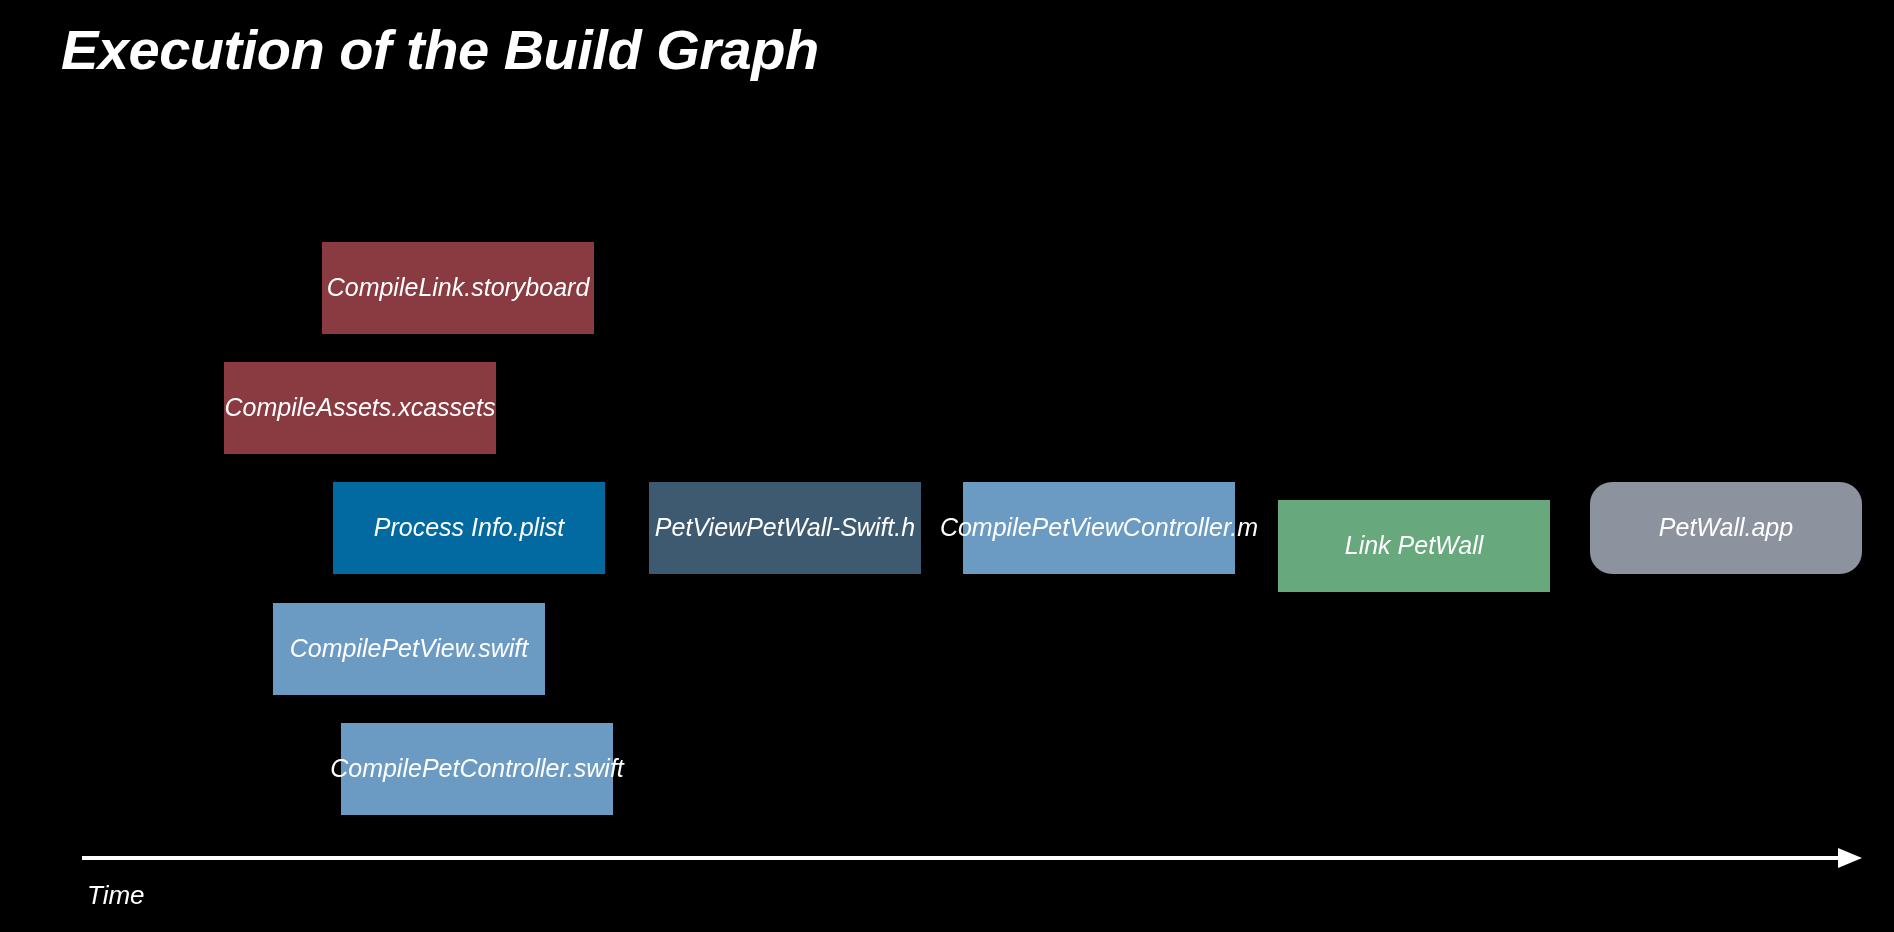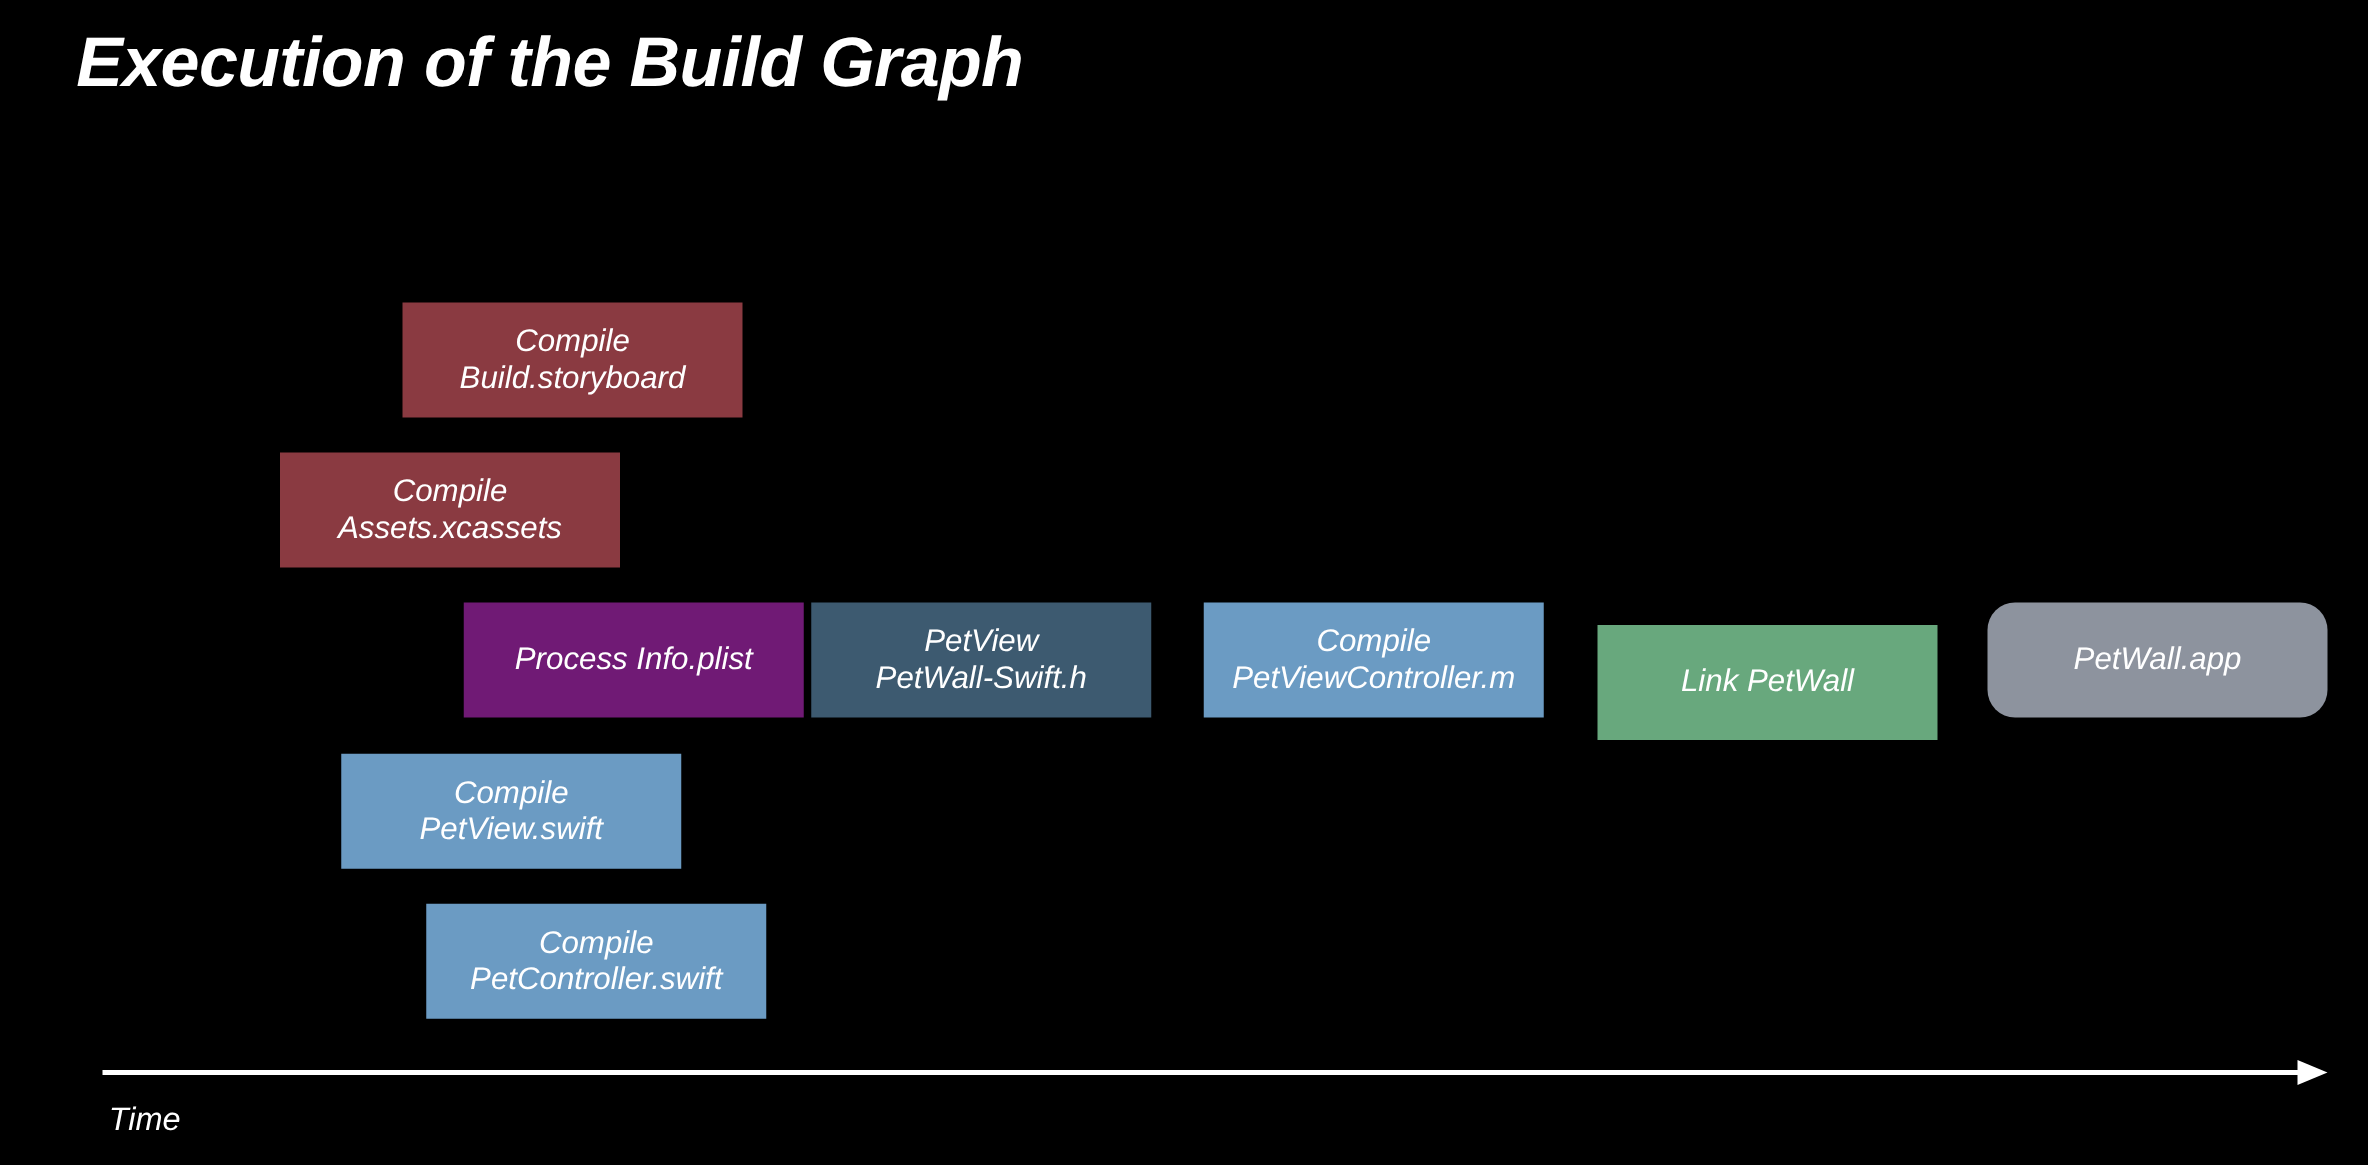--- a/index.html
+++ b/index.html
@@ -32,21 +32,21 @@
     font-weight: bold;
     letter-spacing: -0.5px;
     color: #ffffff;
     white-space: nowrap;
     line-height: 1.15;
   }
   .task-box {
     position: absolute;
     box-sizing: border-box;
     display: flex;
-    flex-direction: column;
+    flex-direction: row;
     align-items: center;
     justify-content: center;
     text-align: center;
     color: #ffffff;
     font-size: 25px;
     line-height: 1.18;
     padding: 20px 6px;
     white-space: nowrap;
   }
   .task-box .line {
@@ -90,27 +90,27 @@
 </head>
 <body>
 
 <div id="slide">
 
   <div id="page-title">Execution of the Build Graph</div>
 
   <div id="task-boxes">
       <div class="task-box" style="left: 308px; top: 242px; width: 272px; height: 92px; background: rgb(138, 58, 65);">
         <span class="line">Compile</span>
-        <span class="line">Build.storyboard</span>
+        <span class="line">Link.storyboard</span>
       </div>
       <div class="task-box" style="left: 210px; top: 362px; width: 272px; height: 92px; background: rgb(138, 58, 65);">
         <span class="line">Compile</span>
         <span class="line">Assets.xcassets</span>
       </div>
-      <div class="task-box" style="left: 319px; top: 482px; width: 272px; height: 92px; background: #701a75; margin-left: 38px;">
+      <div class="task-box" style="left: 319px; top: 482px; width: 272px; height: 92px; background: #0369a1;">
         <span class="line">Process Info.plist</span>
       </div>
       <div class="task-box" style="left: 635px; top: 482px; width: 272px; height: 92px; background: rgb(61, 90, 112);">
         <span class="line">PetView</span>
         <span class="line">PetWall-Swift.h</span>
       </div>
       <div class="task-box" style="left: 949px; top: 482px; width: 272px; height: 92px; background: rgb(107, 155, 195);">
         <span class="line">Compile</span>
         <span class="line">PetViewController.m</span>
       </div>

